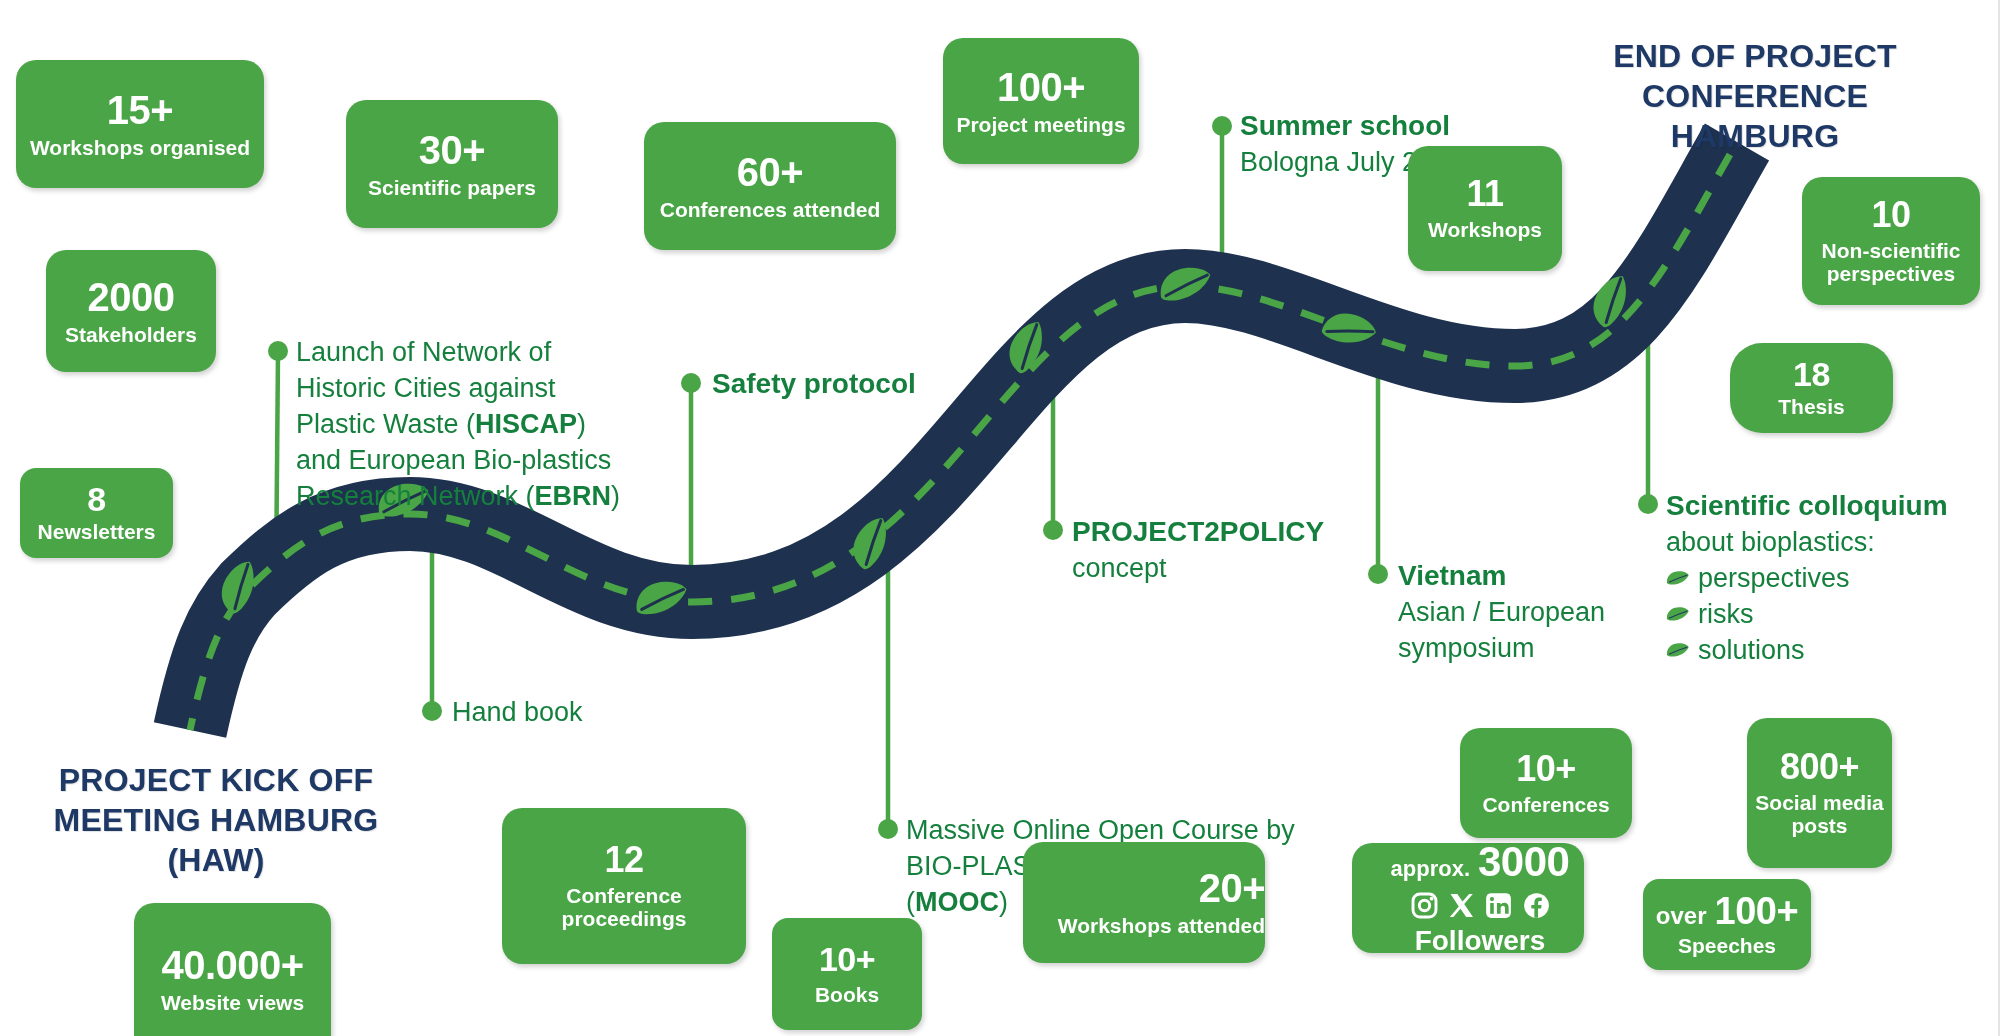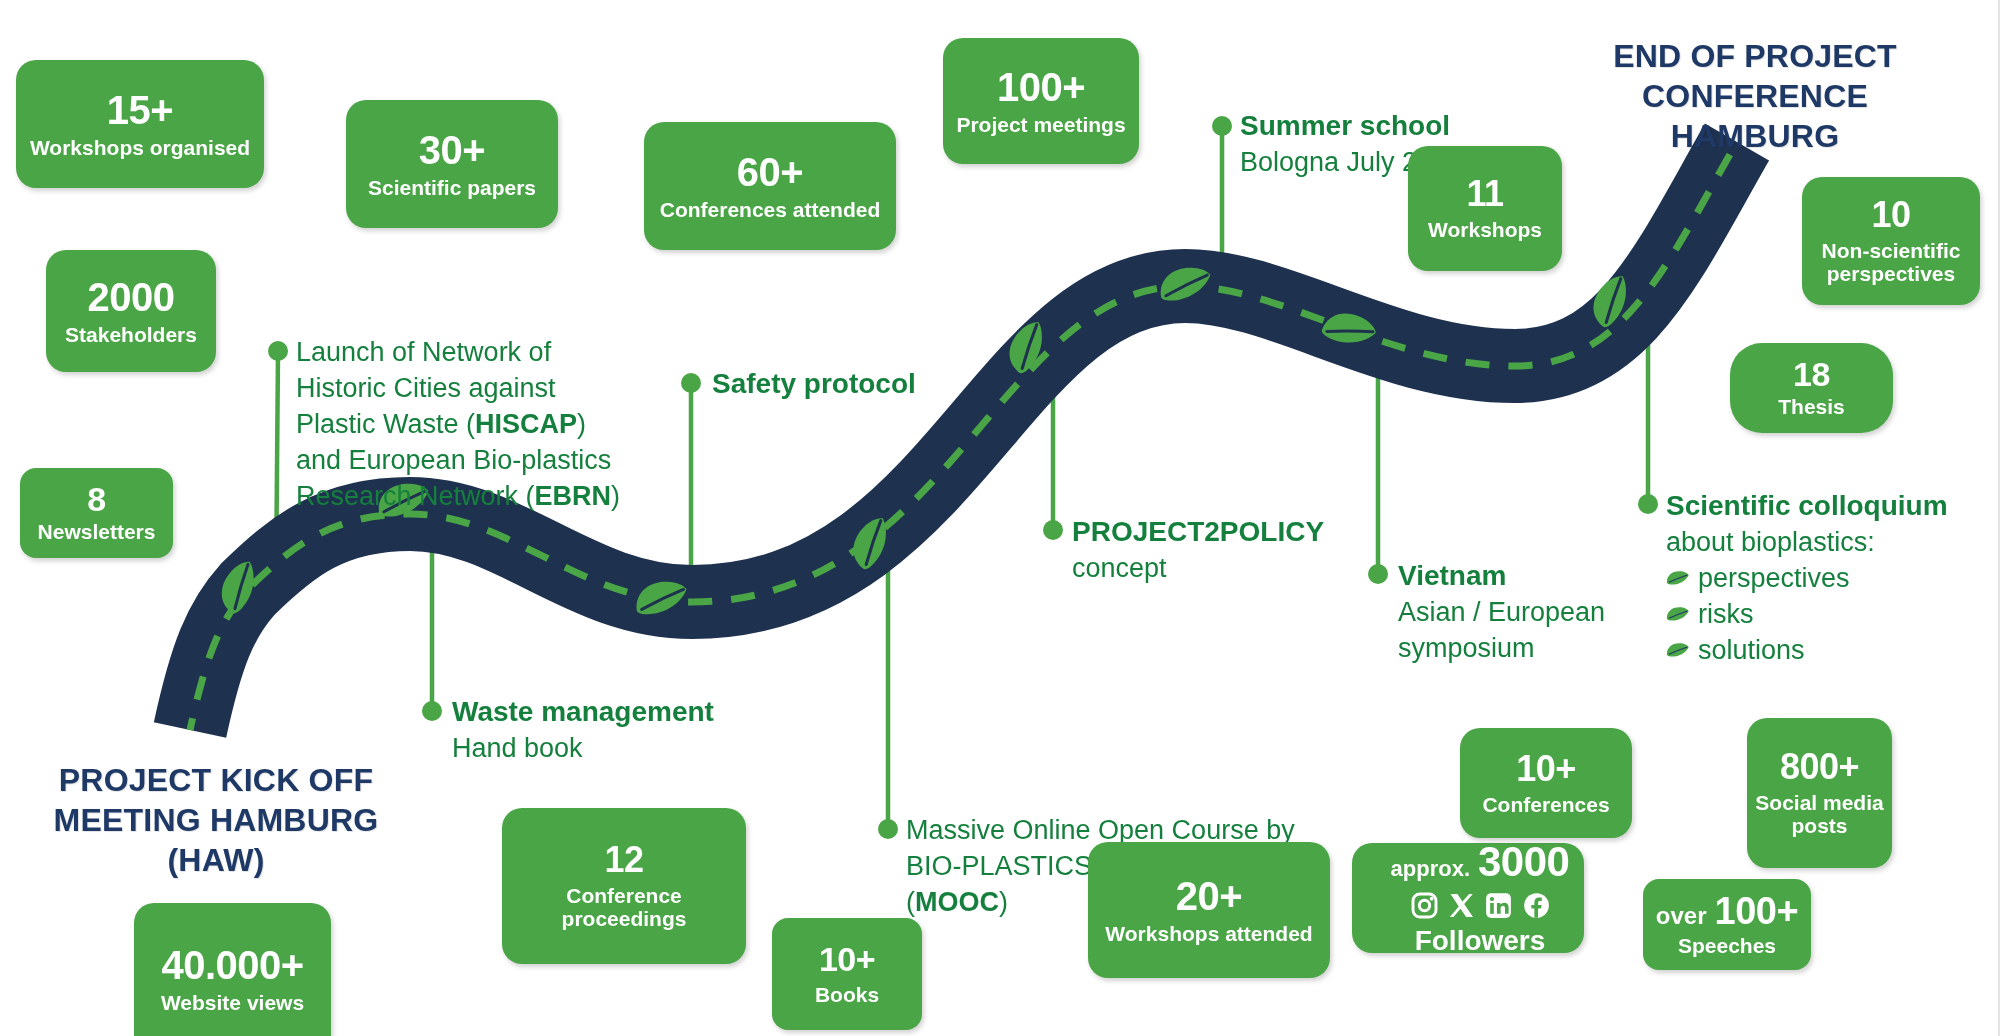--- a/index.html
+++ b/index.html
@@ -126,21 +126,20 @@
     <div><span>Plastic Waste (</span><span class="b">HISCAP</span><span>)</span></div>
     <div>and European Bio-plastics</div>
     <div><span>Research Network (</span><span class="b">EBRN</span><span>)</span></div>
   </div>
 
   <div class="note" style="left:712px;top:366px;">
     <div class="t">Safety protocol</div>
   </div>
 
   <div class="note" style="left:452px;top:694px;">
-    <div class="t">Waste management</div>
     <div class="reg">Hand book</div>
   </div>
 
   <div class="note" style="left:906px;top:812px;width:420px;">
     <div>Massive Online Open Course by</div>
     <div>BIO-PLASTICS EUROPE</div>
     <div><span>(</span><span class="b">MOOC</span><span>)</span></div>
   </div>
 
   <div class="note" style="left:1072px;top:514px;">
@@ -224,21 +223,21 @@
     <div class="num" style="font-size:36px;">12</div>
     <div class="lbl">Conference</div>
     <div class="lbl" style="margin-top:0;">proceedings</div>
   </div>
 
   <div class="box" style="left:772px;top:918px;width:150px;height:112px;border-radius:16px;">
     <div class="num" style="font-size:34px;">10+</div>
     <div class="lbl">Books</div>
   </div>
 
-  <div class="box" style="left:1088px;top:842px;width:242px;height:136px;">
+  <div class="box" style="left:1023px;top:842px;width:242px;height:121px;align-items:flex-end;">
     <div class="num">20+</div>
     <div class="lbl">Workshops attended</div>
   </div>
 
   <div class="box" style="left:1352px;top:843px;width:208px;height:110px;padding-left:24px;">
     <div class="inline-row">
       <span class="prefix">approx.</span>
       <span class="num" style="font-size:42px;">3000</span>
     </div>
     <div class="icons">

